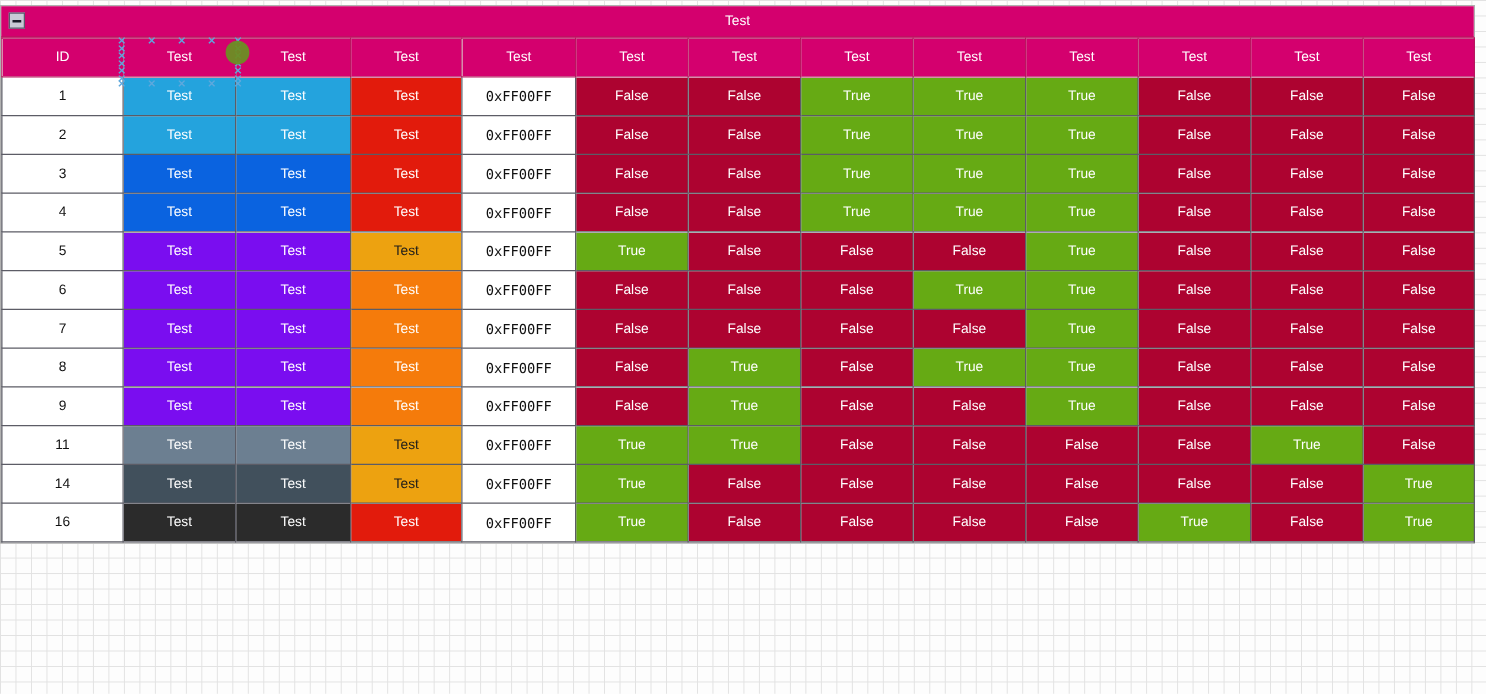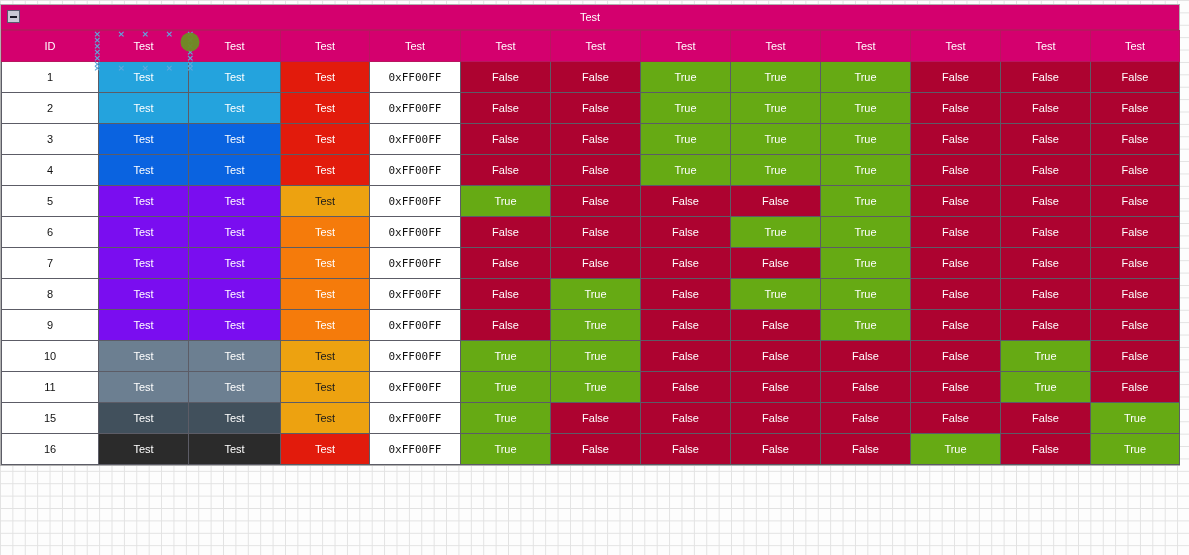--- a/index.html
+++ b/index.html
@@ -260,51 +260,36 @@
             <td class="boolcell" style="background: rgb(173, 3, 48);">False</td>
             <td class="boolcell" style="background: rgb(102, 170, 20);">True</td>
             <td class="boolcell" style="background: rgb(173, 3, 48);">False</td>
             <td class="boolcell" style="background: rgb(173, 3, 48);">False</td>
             <td class="boolcell" style="background: rgb(102, 170, 20);">True</td>
             <td class="boolcell" style="background: rgb(173, 3, 48);">False</td>
             <td class="boolcell" style="background: rgb(173, 3, 48);">False</td>
             <td class="boolcell" style="background: rgb(173, 3, 48);">False</td>
           </tr>
           <tr>
-            <td class="idcell">10</td>
-            <td class="colorcell" style="background: rgb(108, 127, 145); color: rgb(255, 255, 255);">Test</td>
-            <td class="colorcell" style="background: rgb(108, 127, 145); color: rgb(255, 255, 255);">Test</td>
-            <td class="colorcell" style="background: rgb(237, 162, 16); color: rgb(27, 27, 27);">Test</td>
-            <td class="hexcell">0xFF00FF</td>
-            <td class="boolcell" style="background: rgb(102, 170, 20);">True</td>
-            <td class="boolcell" style="background: rgb(102, 170, 20);">True</td>
-            <td class="boolcell" style="background: rgb(173, 3, 48);">False</td>
-            <td class="boolcell" style="background: rgb(173, 3, 48);">False</td>
-            <td class="boolcell" style="background: rgb(173, 3, 48);">False</td>
-            <td class="boolcell" style="background: rgb(173, 3, 48);">False</td>
-            <td class="boolcell" style="background: rgb(102, 170, 20);">True</td>
-            <td class="boolcell" style="background: rgb(173, 3, 48);">False</td>
-          </tr>
-          <tr>
             <td class="idcell">11</td>
             <td class="colorcell" style="background: rgb(108, 127, 145); color: rgb(255, 255, 255);">Test</td>
             <td class="colorcell" style="background: rgb(108, 127, 145); color: rgb(255, 255, 255);">Test</td>
             <td class="colorcell" style="background: rgb(237, 162, 16); color: rgb(27, 27, 27);">Test</td>
             <td class="hexcell">0xFF00FF</td>
             <td class="boolcell" style="background: rgb(102, 170, 20);">True</td>
             <td class="boolcell" style="background: rgb(102, 170, 20);">True</td>
             <td class="boolcell" style="background: rgb(173, 3, 48);">False</td>
             <td class="boolcell" style="background: rgb(173, 3, 48);">False</td>
             <td class="boolcell" style="background: rgb(173, 3, 48);">False</td>
             <td class="boolcell" style="background: rgb(173, 3, 48);">False</td>
             <td class="boolcell" style="background: rgb(102, 170, 20);">True</td>
             <td class="boolcell" style="background: rgb(173, 3, 48);">False</td>
           </tr>
           <tr>
-            <td class="idcell">15</td>
+            <td class="idcell">14</td>
             <td class="colorcell" style="background: rgb(65, 80, 92); color: rgb(255, 255, 255);">Test</td>
             <td class="colorcell" style="background: rgb(65, 80, 92); color: rgb(255, 255, 255);">Test</td>
             <td class="colorcell" style="background: rgb(237, 162, 16); color: rgb(27, 27, 27);">Test</td>
             <td class="hexcell">0xFF00FF</td>
             <td class="boolcell" style="background: rgb(102, 170, 20);">True</td>
             <td class="boolcell" style="background: rgb(173, 3, 48);">False</td>
             <td class="boolcell" style="background: rgb(173, 3, 48);">False</td>
             <td class="boolcell" style="background: rgb(173, 3, 48);">False</td>
             <td class="boolcell" style="background: rgb(173, 3, 48);">False</td>
             <td class="boolcell" style="background: rgb(173, 3, 48);">False</td>

